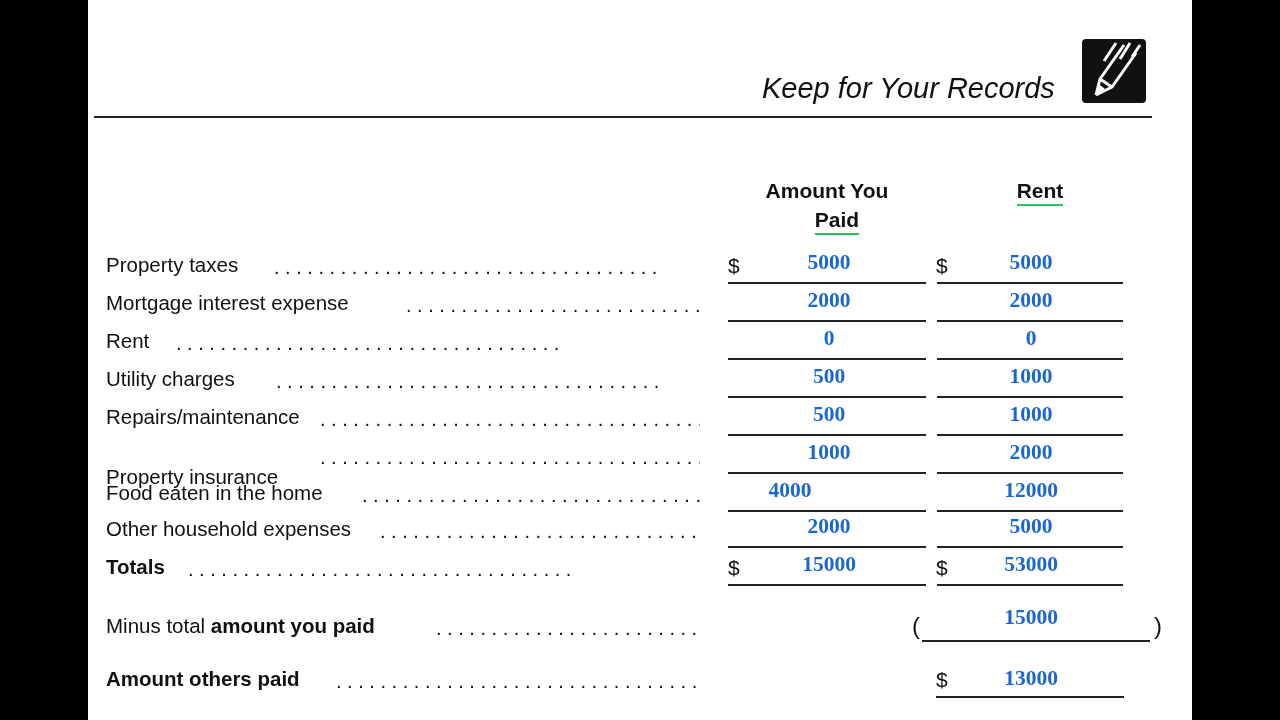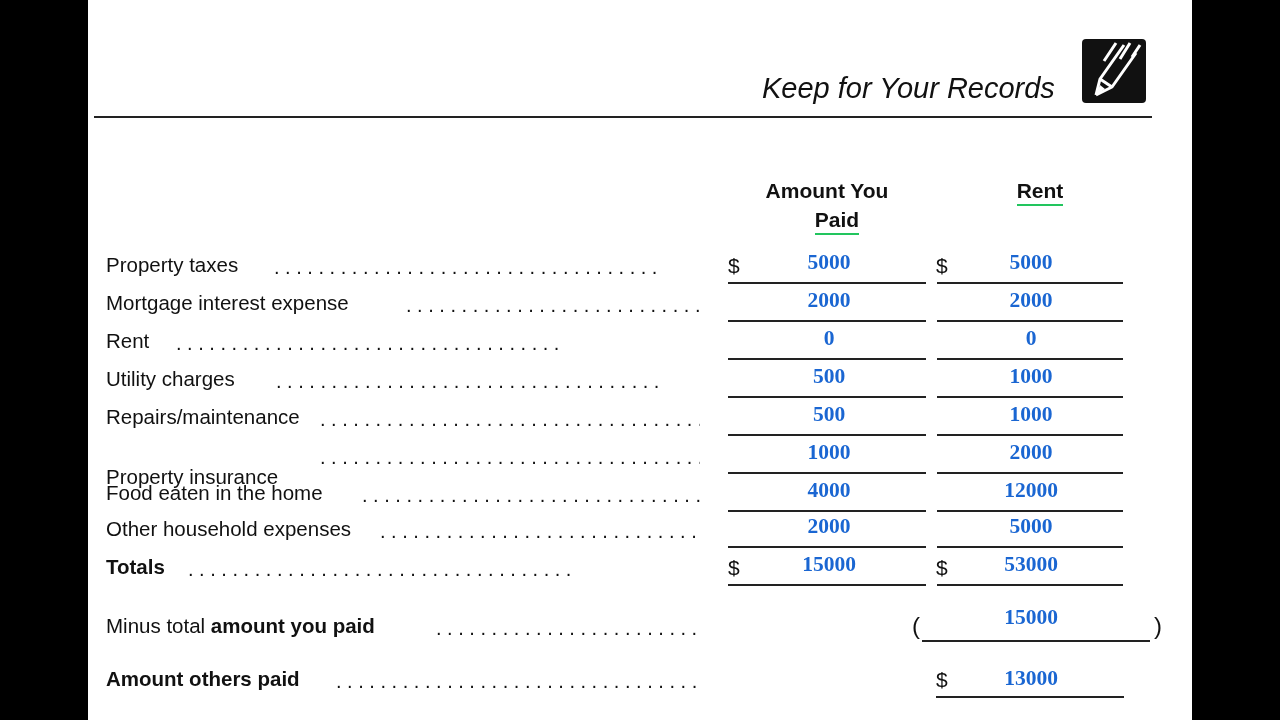--- a/index.html
+++ b/index.html
@@ -80,21 +80,21 @@
       <div class="abs label" style="top:429px;margin-top:36px;">Property insurance</div>
       <div class="abs dots" style="left:232px; top:446px; width:380px;">. . . . . . . . . . . . . . . . . . . . . . . . . . . . . . . . . . .</div>
       <div class="abs cell" style="left:640px; top:436px; width:198px;"></div>
       <div class="abs cell" style="left:849px; top:436px; width:186px;"></div>
       <div class="abs val" style="left:666px; top:440px; width:150px;">1000</div>
       <div class="abs val" style="left:868px; top:440px; width:150px;">2000</div>
       <div class="abs label" style="top:481px;">Food eaten in the home</div>
       <div class="abs dots" style="left:274px; top:484px; width:338px;">. . . . . . . . . . . . . . . . . . . . . . . . . . . . . . . . . . .</div>
       <div class="abs cell" style="left:640px; top:474px; width:198px;"></div>
       <div class="abs cell" style="left:849px; top:474px; width:186px;"></div>
-      <div class="abs val" style="left:666px; top:478px; width:150px;">4000</div>
+      <div class="abs val" style="left:627px; top:478px; width:150px;">4000</div>
       <div class="abs val" style="left:868px; top:478px; width:150px;">12000</div>
       <div class="abs label" style="top:517px;">Other household expenses</div>
       <div class="abs dots" style="left:292px; top:520px; width:320px;">. . . . . . . . . . . . . . . . . . . . . . . . . . . . . . . . . . .</div>
       <div class="abs cell" style="left:640px; top:510px; width:198px;"></div>
       <div class="abs cell" style="left:849px; top:510px; width:186px;"></div>
       <div class="abs val" style="left:666px; top:514px; width:150px;">2000</div>
       <div class="abs val" style="left:868px; top:514px; width:150px;">5000</div>
       <div class="abs label" style="top:555px;font-weight:bold;text-align:right;">Totals</div>
       <div class="abs dots" style="left:100px; top:558px; width:512px;">. . . . . . . . . . . . . . . . . . . . . . . . . . . . . . . . . . .</div>
       <div class="abs dollar" style="left:640px; top:556px;">$</div>

